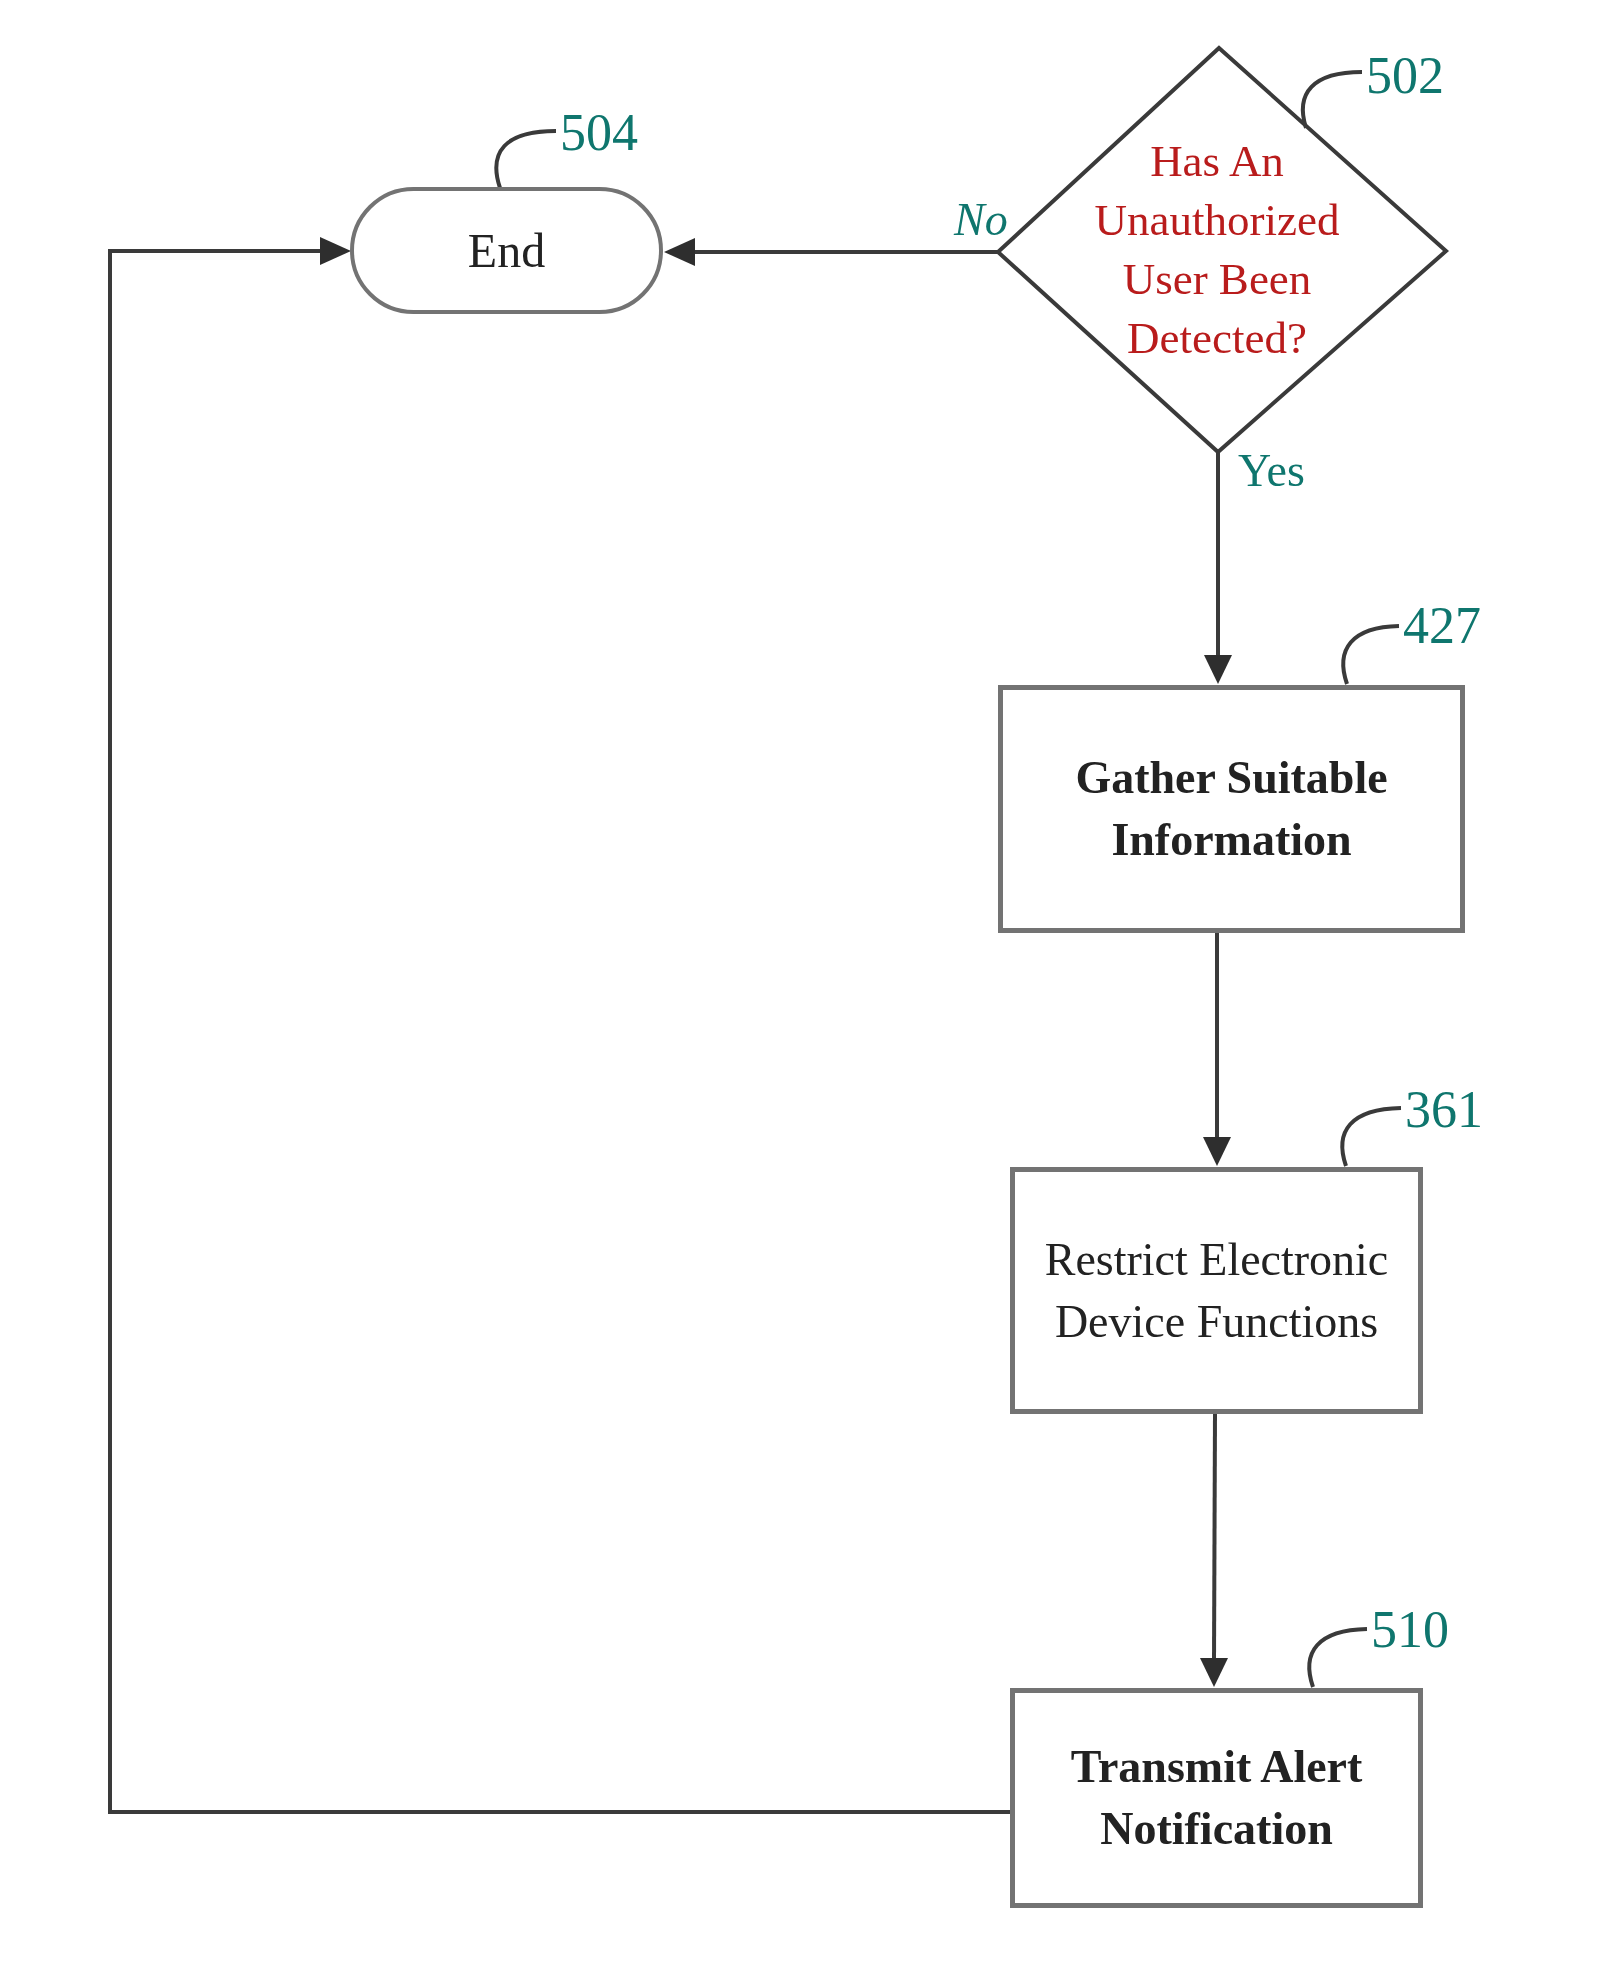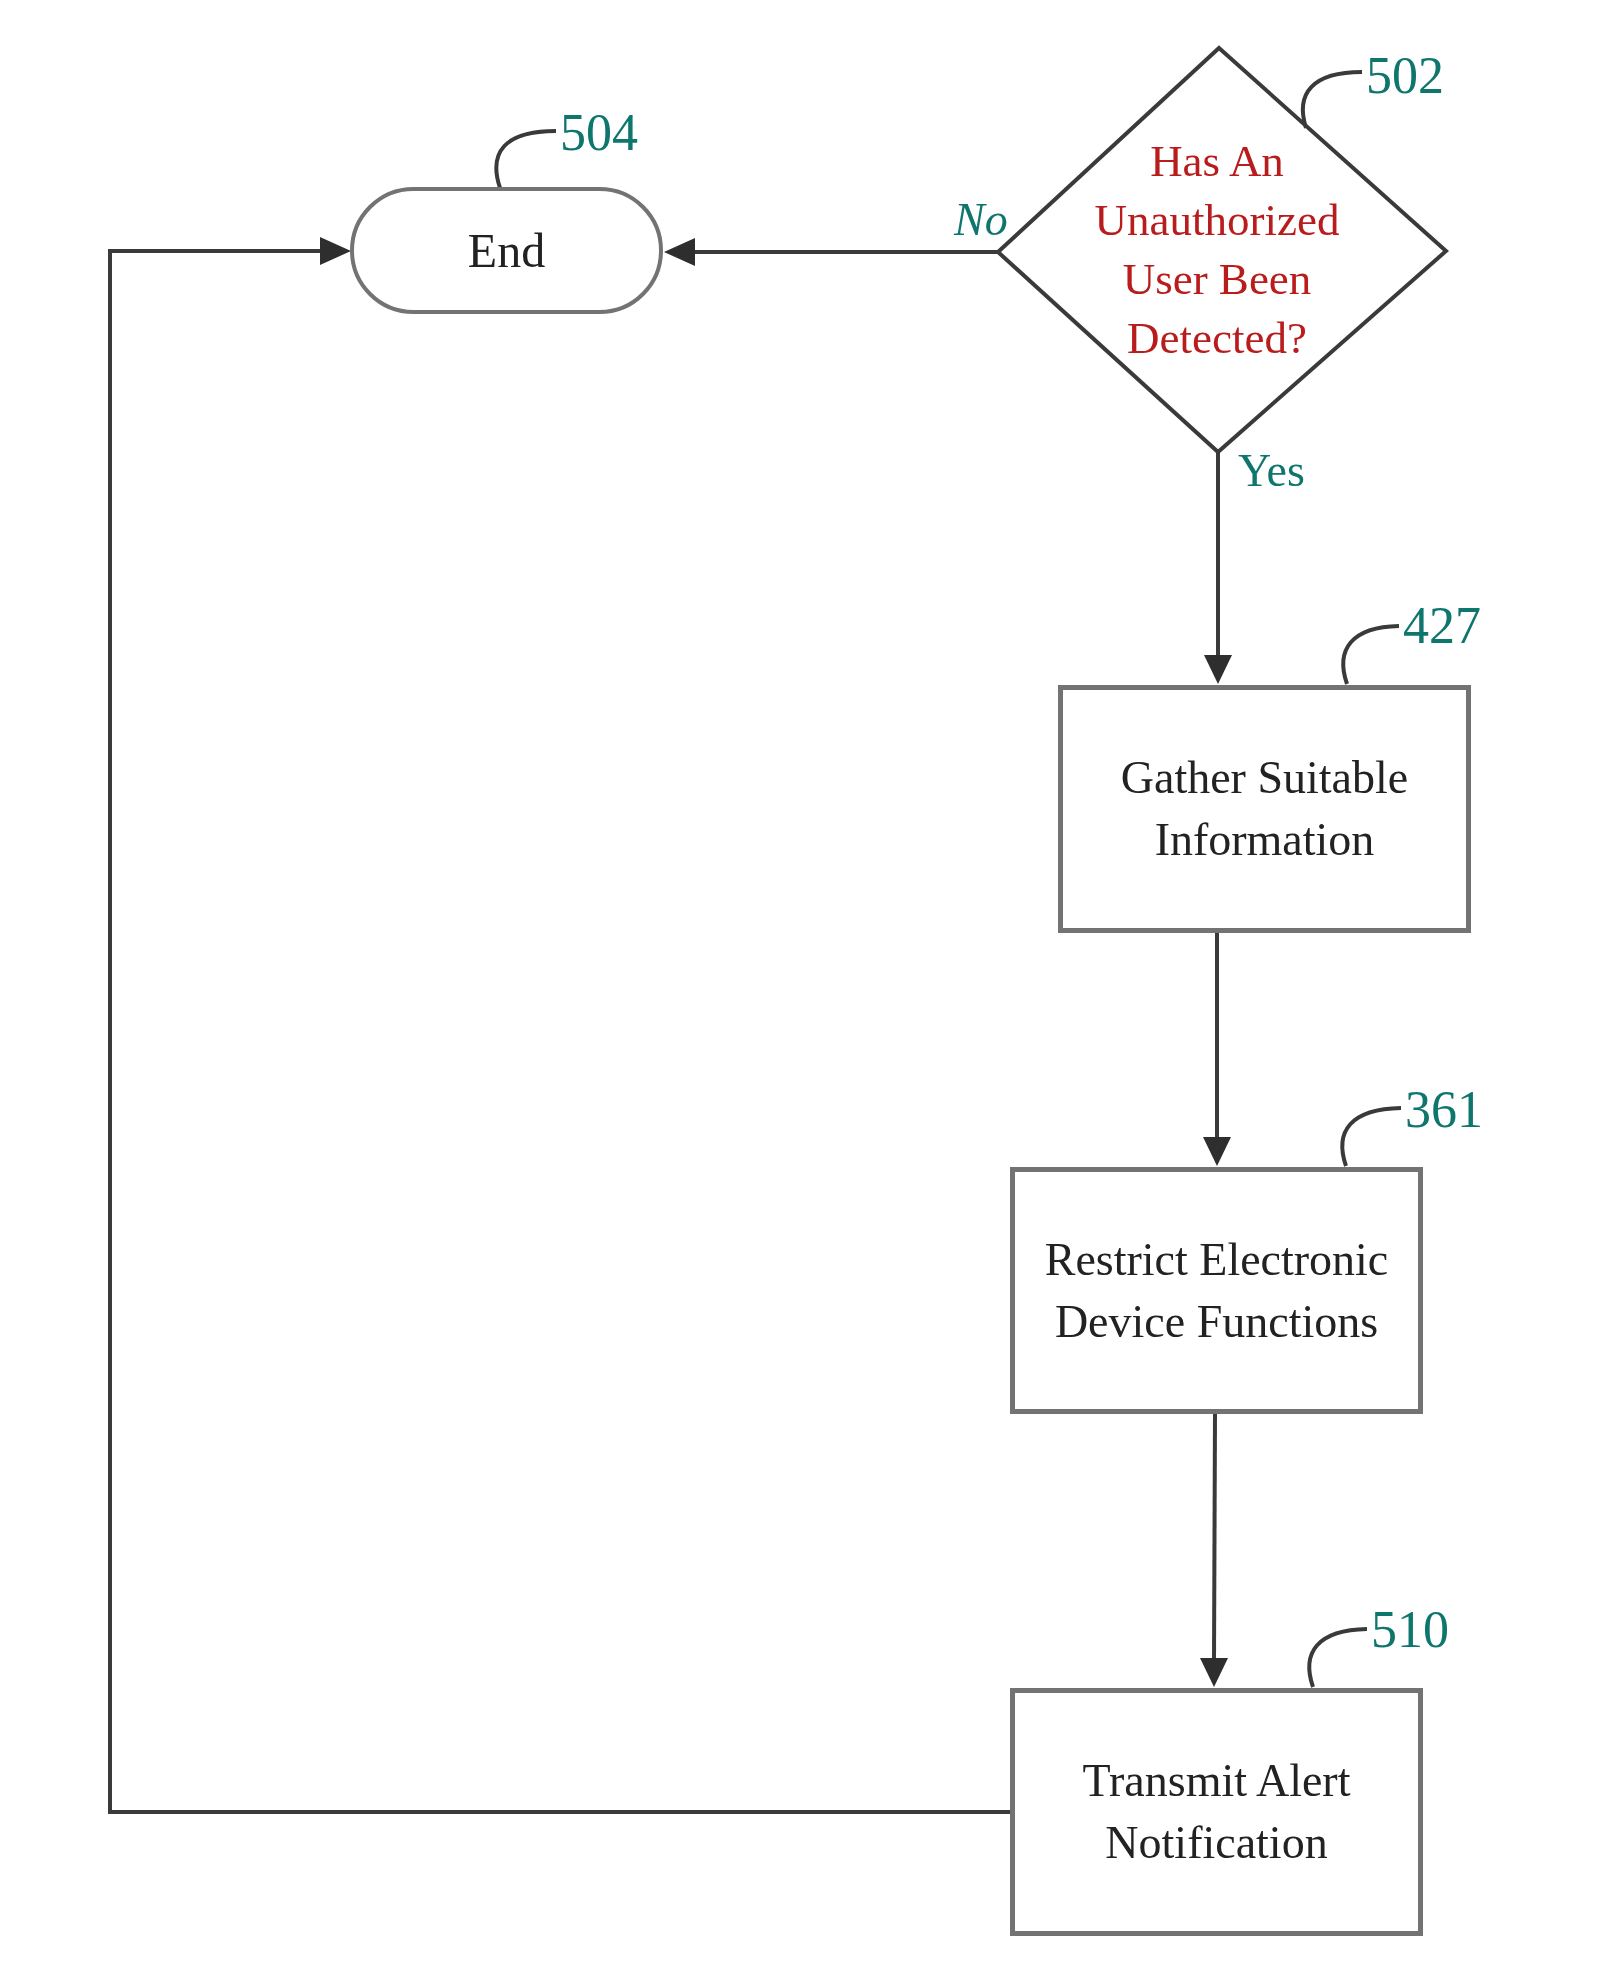--- a/index.html
+++ b/index.html
@@ -56,36 +56,38 @@
     left: 350px;
     top: 187px;
     width: 313px;
     height: 127px;
     border-width: 4px;
     border-radius: 64px;
     font-size: 48px;
     line-height: 48px;
   }
   #gather-box {
-    left: 1058px;
+    left: 998px;
     top: 685px;
-    width: 413px;
+    width: 467px;
     height: 248px;
+    font-weight: bold;
   }
   #restrict-box {
     left: 1010px;
     top: 1167px;
     width: 413px;
     height: 247px;
   }
   #transmit-box {
     left: 1010px;
     top: 1688px;
     width: 413px;
-    height: 248px;
+    height: 220px;
+    font-weight: bold;
   }
   #decision-text {
     position: absolute;
     left: 1017px;
     top: 132px;
     width: 400px;
     text-align: center;
     white-space: pre-line;
     font-size: 45px;
     line-height: 59px;

